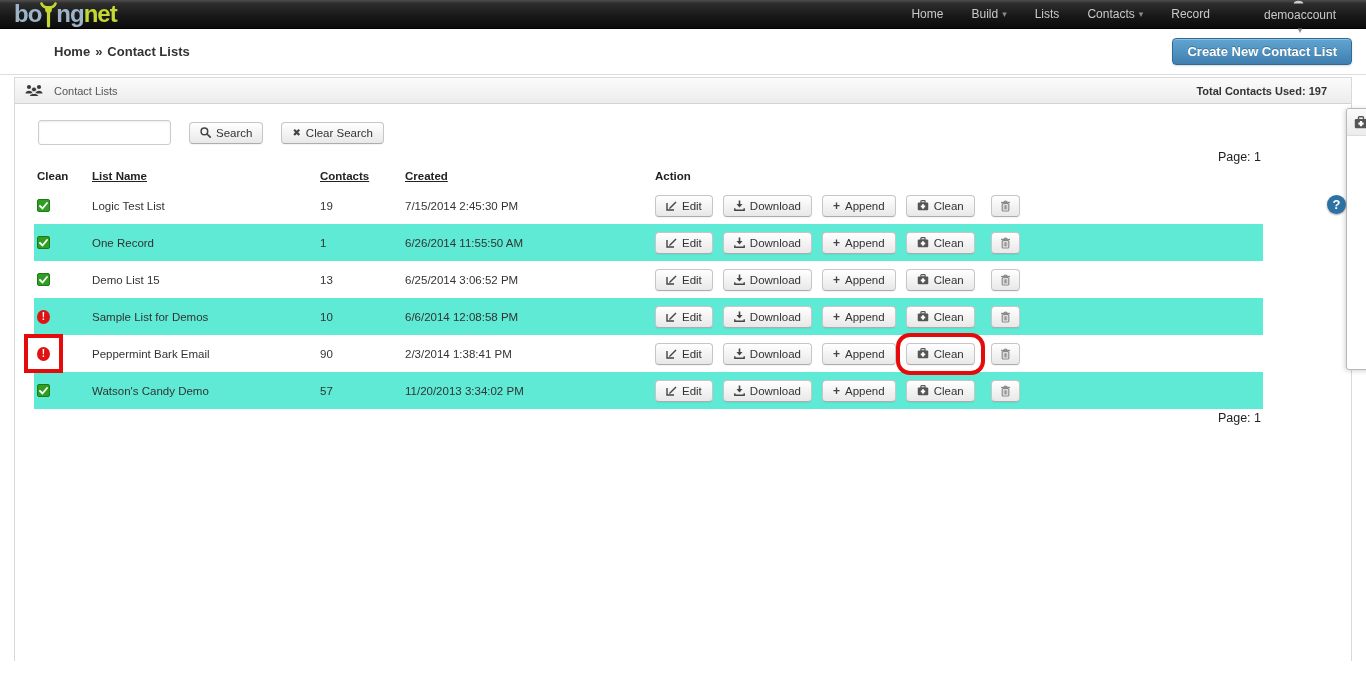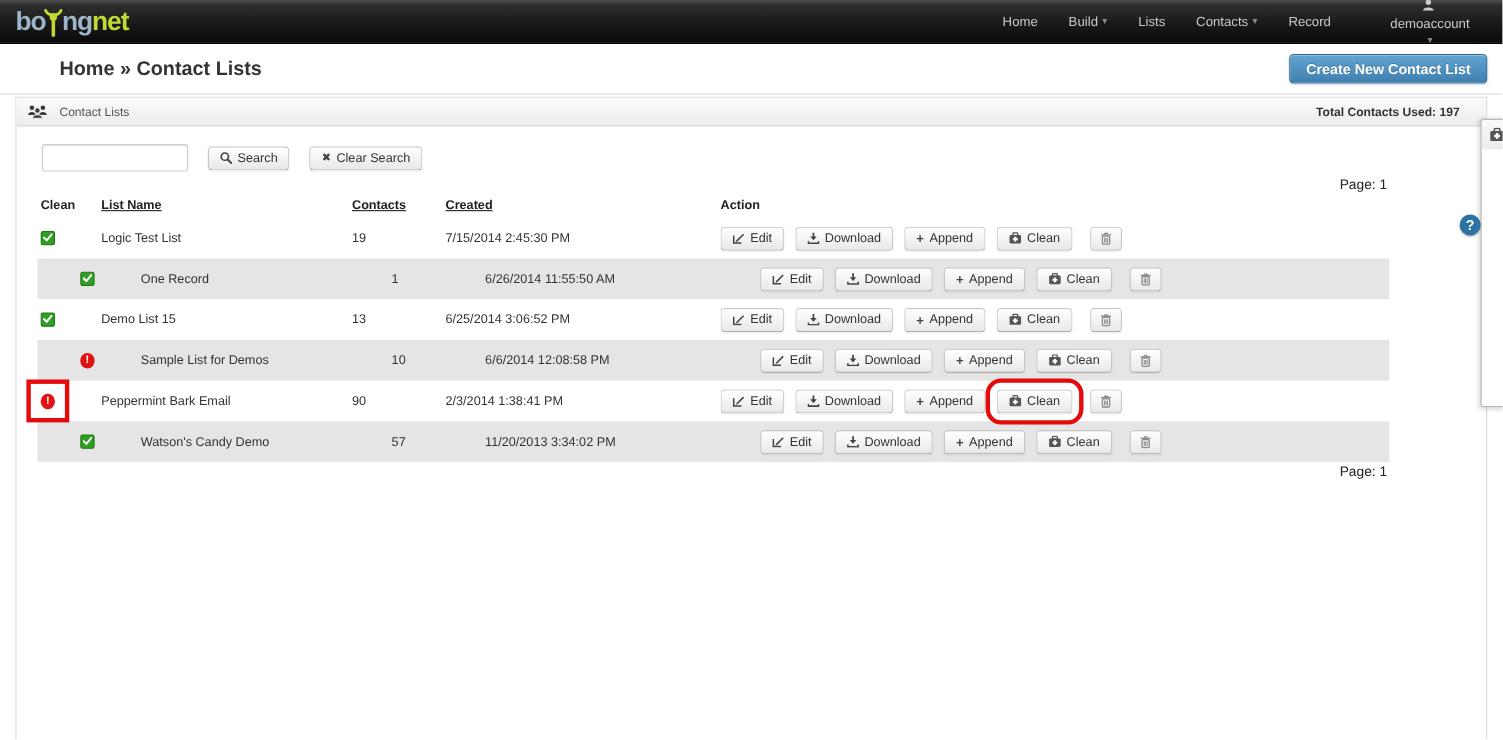--- a/index.html
+++ b/index.html
@@ -1,40 +1,40 @@
 <!DOCTYPE html>
 <html><head>
 <meta charset="utf-8">
 <style>
   * { margin:0; padding:0; box-sizing:border-box; }
   html,body { width:1366px; height:673px; overflow:hidden; background:#fff;
     font-family:"Liberation Sans","DejaVu Sans",sans-serif; }
   #page { position:relative; width:1366px; height:673px; background:#fff; }
 
   
-  .navbar { height:40px; display:flex; align-items:center; justify-content:space-between;
+  .navbar { height:29px; display:flex; align-items:center; justify-content:space-between;
     padding:0 30px 0 14px;
     background:linear-gradient(180deg,#4e4e4e 0%,#2e2e2e 12%,#191919 55%,#0b0b0b 100%);
     border-bottom:1px solid #000; }
   .logo { display:flex; align-items:center; font-weight:bold; font-size:24px;
     letter-spacing:-1px; line-height:1; cursor:pointer; }
   .logo .lg-blue { color:#9db4c9; }
   .logo .lg-green { color:#c3d832; }
   .logo svg { margin:0 -1px -2px -1px; }
   .nav-list { display:flex; align-items:center; gap:28px; list-style:none; }
   .nav-item { color:#c9c9c9; font-size:12px; display:flex; align-items:center; gap:4px;
     cursor:pointer; }
   .caret { color:#8a8a8a; font-size:9px; line-height:1; }
   .nav-user { margin-left:26px;flex-direction:column; }
   .nav-user .uicon { display:inline-flex; margin-right:2px; }
 
   
   .crumb-bar { height:46px; display:flex; align-items:center; justify-content:space-between;
     padding:0 14px; background:#fff; border-bottom:1px solid #ddd; }
-  .breadcrumb { font-size:18px; font-weight:bold; color:#333;padding-left:40px; }
+  .breadcrumb { font-size:13px; font-weight:bold; color:#333;padding-left:40px; }
   .breadcrumb .sep { margin:0 5px; }
   .create-btn { background:linear-gradient(180deg,#62a5d1,#3f7fb0);
     border:1px solid #2f6b9a; border-radius:4px; color:#fff; font-weight:bold;
     font-size:13px; padding:5px 14px; cursor:pointer;
     text-shadow:0 -1px 0 rgba(0,0,0,.25);
     box-shadow:inset 0 1px 0 rgba(255,255,255,.3), 0 1px 2px rgba(0,0,0,.15);
     font-family:inherit; }
 
   
   .panel { margin:2px 14px 0 14px; border:1px solid #d9d9d9; border-bottom:none;
@@ -69,21 +69,21 @@
   .ctable { margin-left:19px; width:1229px; margin-top:1px; }
   .thead { display:flex; align-items:center; height:22px; font-size:11.5px;
     font-weight:bold; color:#222; }
   .c-clean { width:58px; padding-left:3px; }
   .c-name { width:228px; }
   .c-contacts { width:85px; }
   .c-created { width:250px; }
   .c-action { flex:1; display:flex; align-items:center; }
   .th-link { text-decoration:underline; cursor:pointer; }
   .trow { display:flex; align-items:center; height:37px; font-size:11.5px; color:#333; }
-  .trow.stripe { background:#e5e5e5;padding-left:36px; }
+  .trow.stripe { background:#5eead4; }
   .status-wrap { display:inline-flex; width:13px; height:13px; }
   .st-ok { width:13px; height:13px; background:#2f9e23; border:1px solid #1d7a14;
     border-radius:2px; display:flex; align-items:center; justify-content:center; }
   .st-warn { width:14px; height:14px; background:#e01313; border-radius:50%;
     color:#fff; font-weight:bold; font-size:10px; display:flex; align-items:center;
     justify-content:center; line-height:1; }
   .c-action .btn { margin-right:10px; }
   .trash-btn { margin-left:6px; padding:4px 8px; }
 
   

